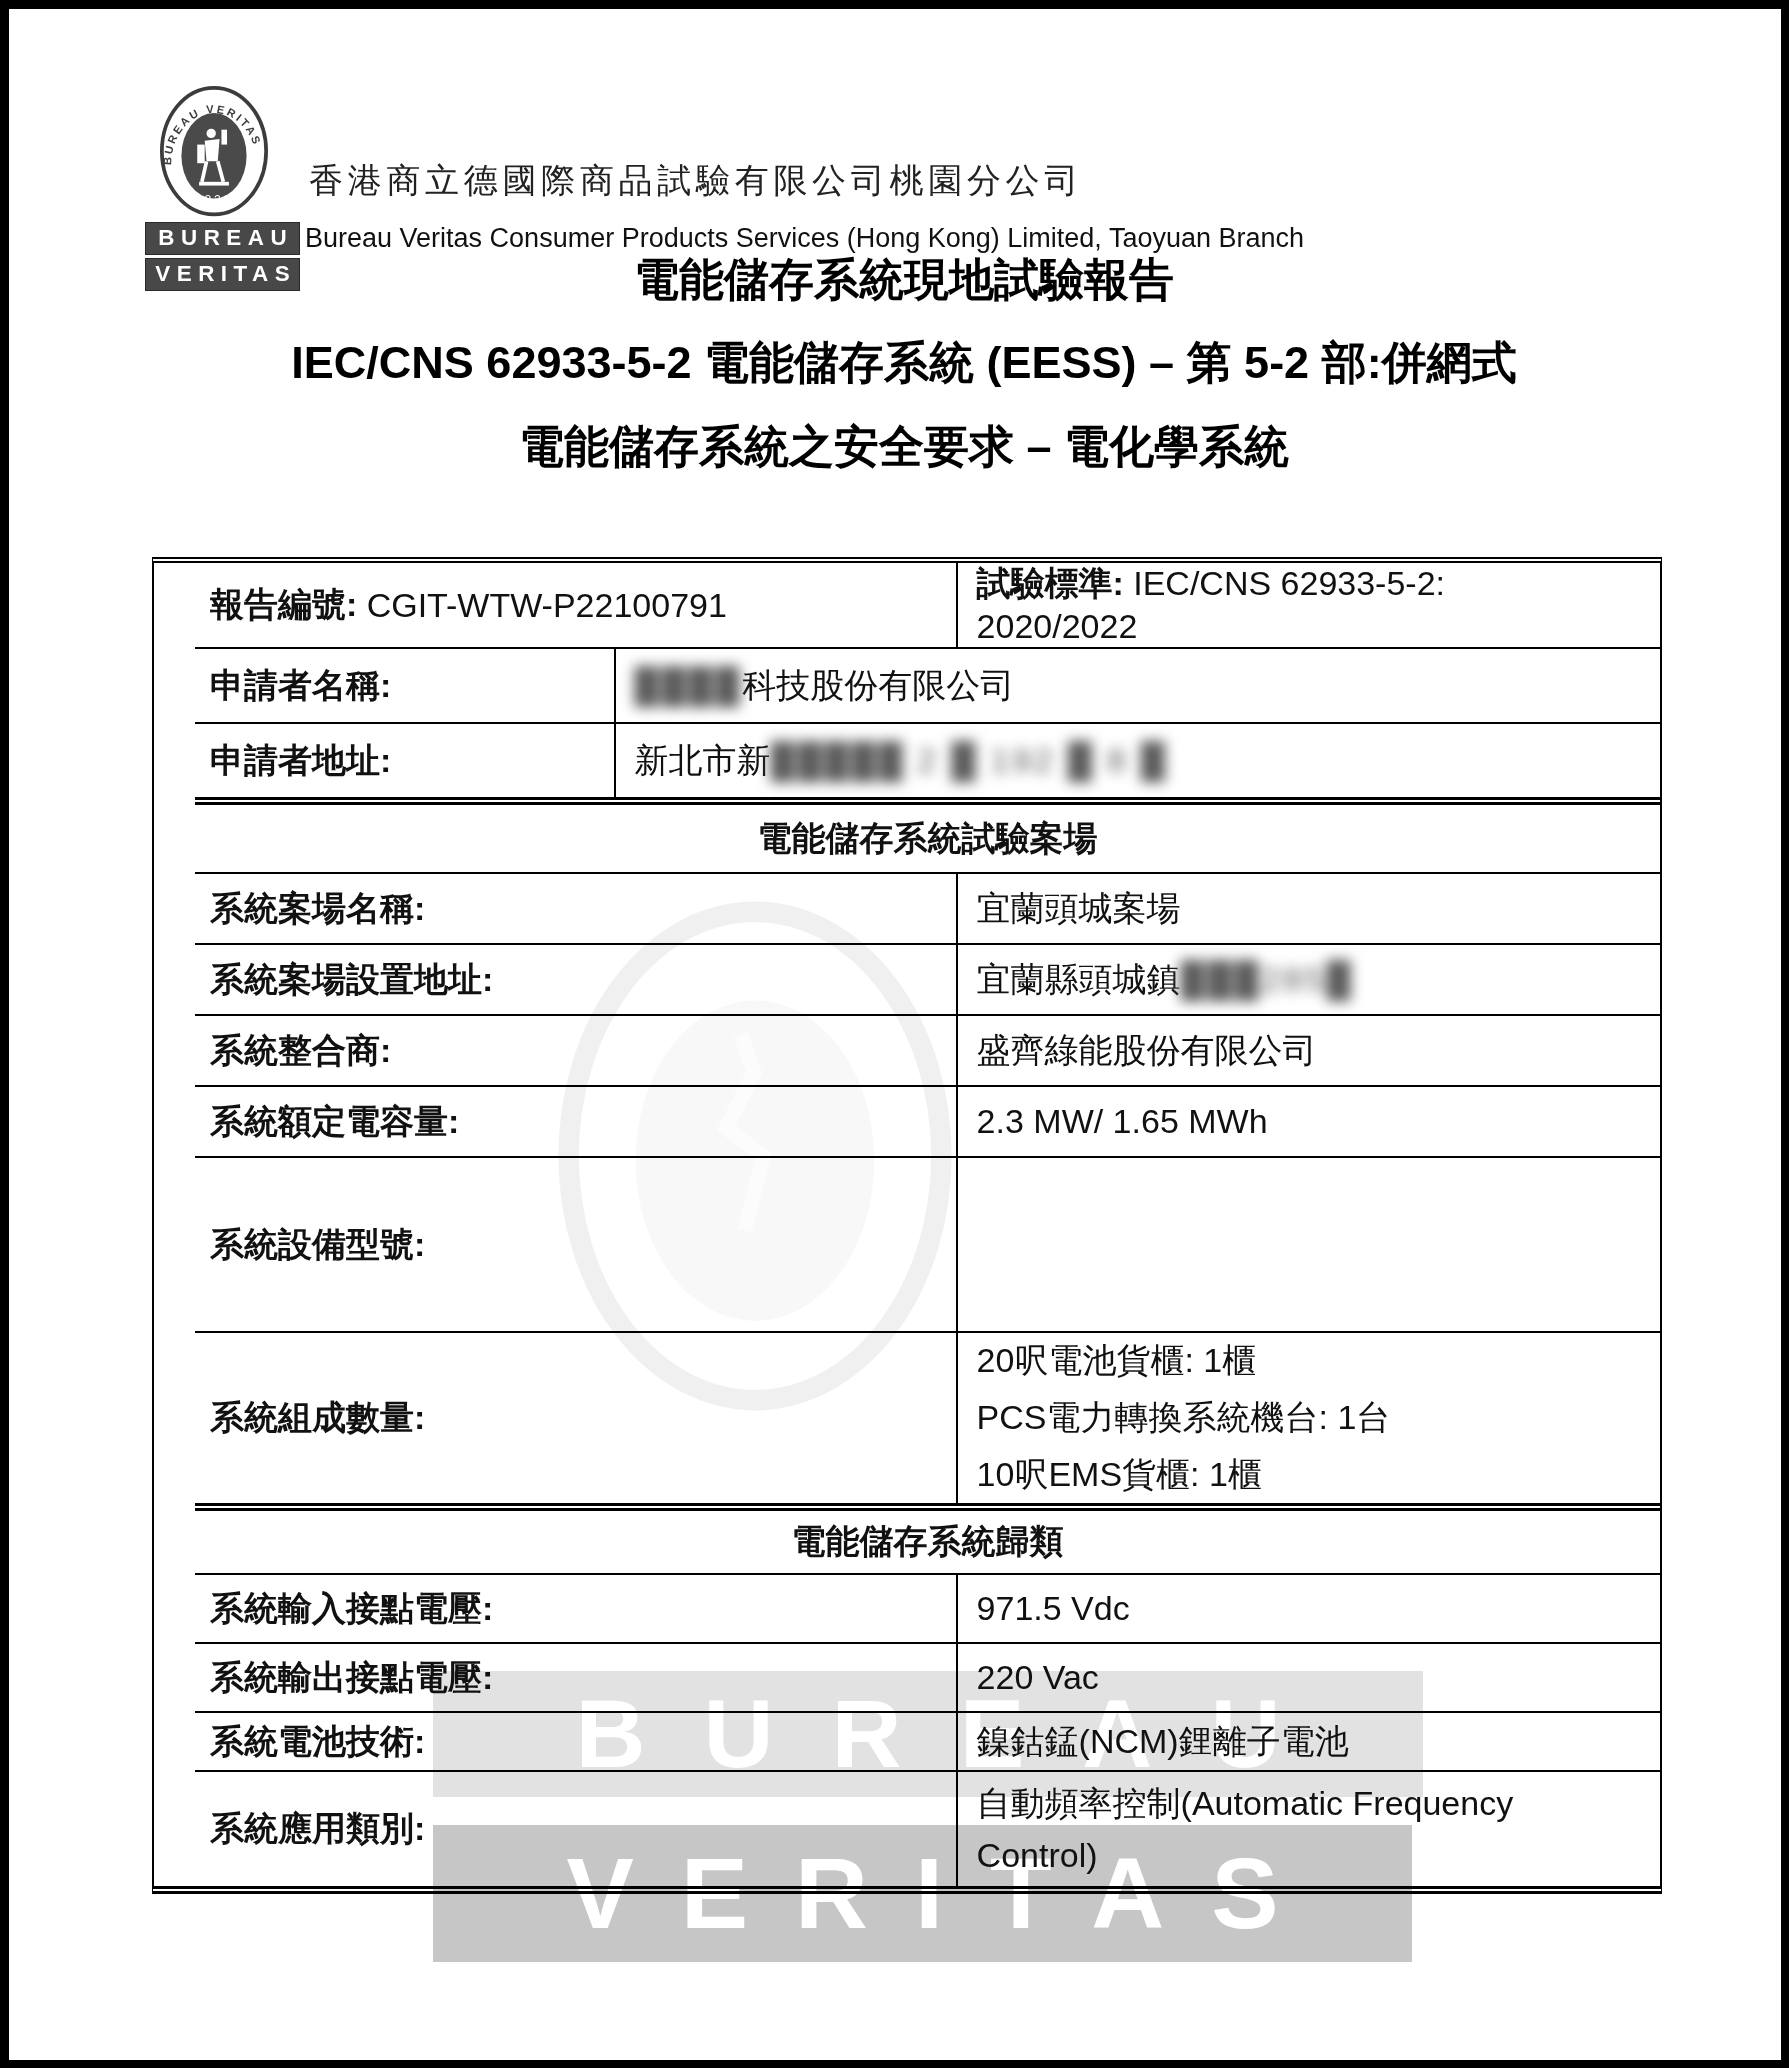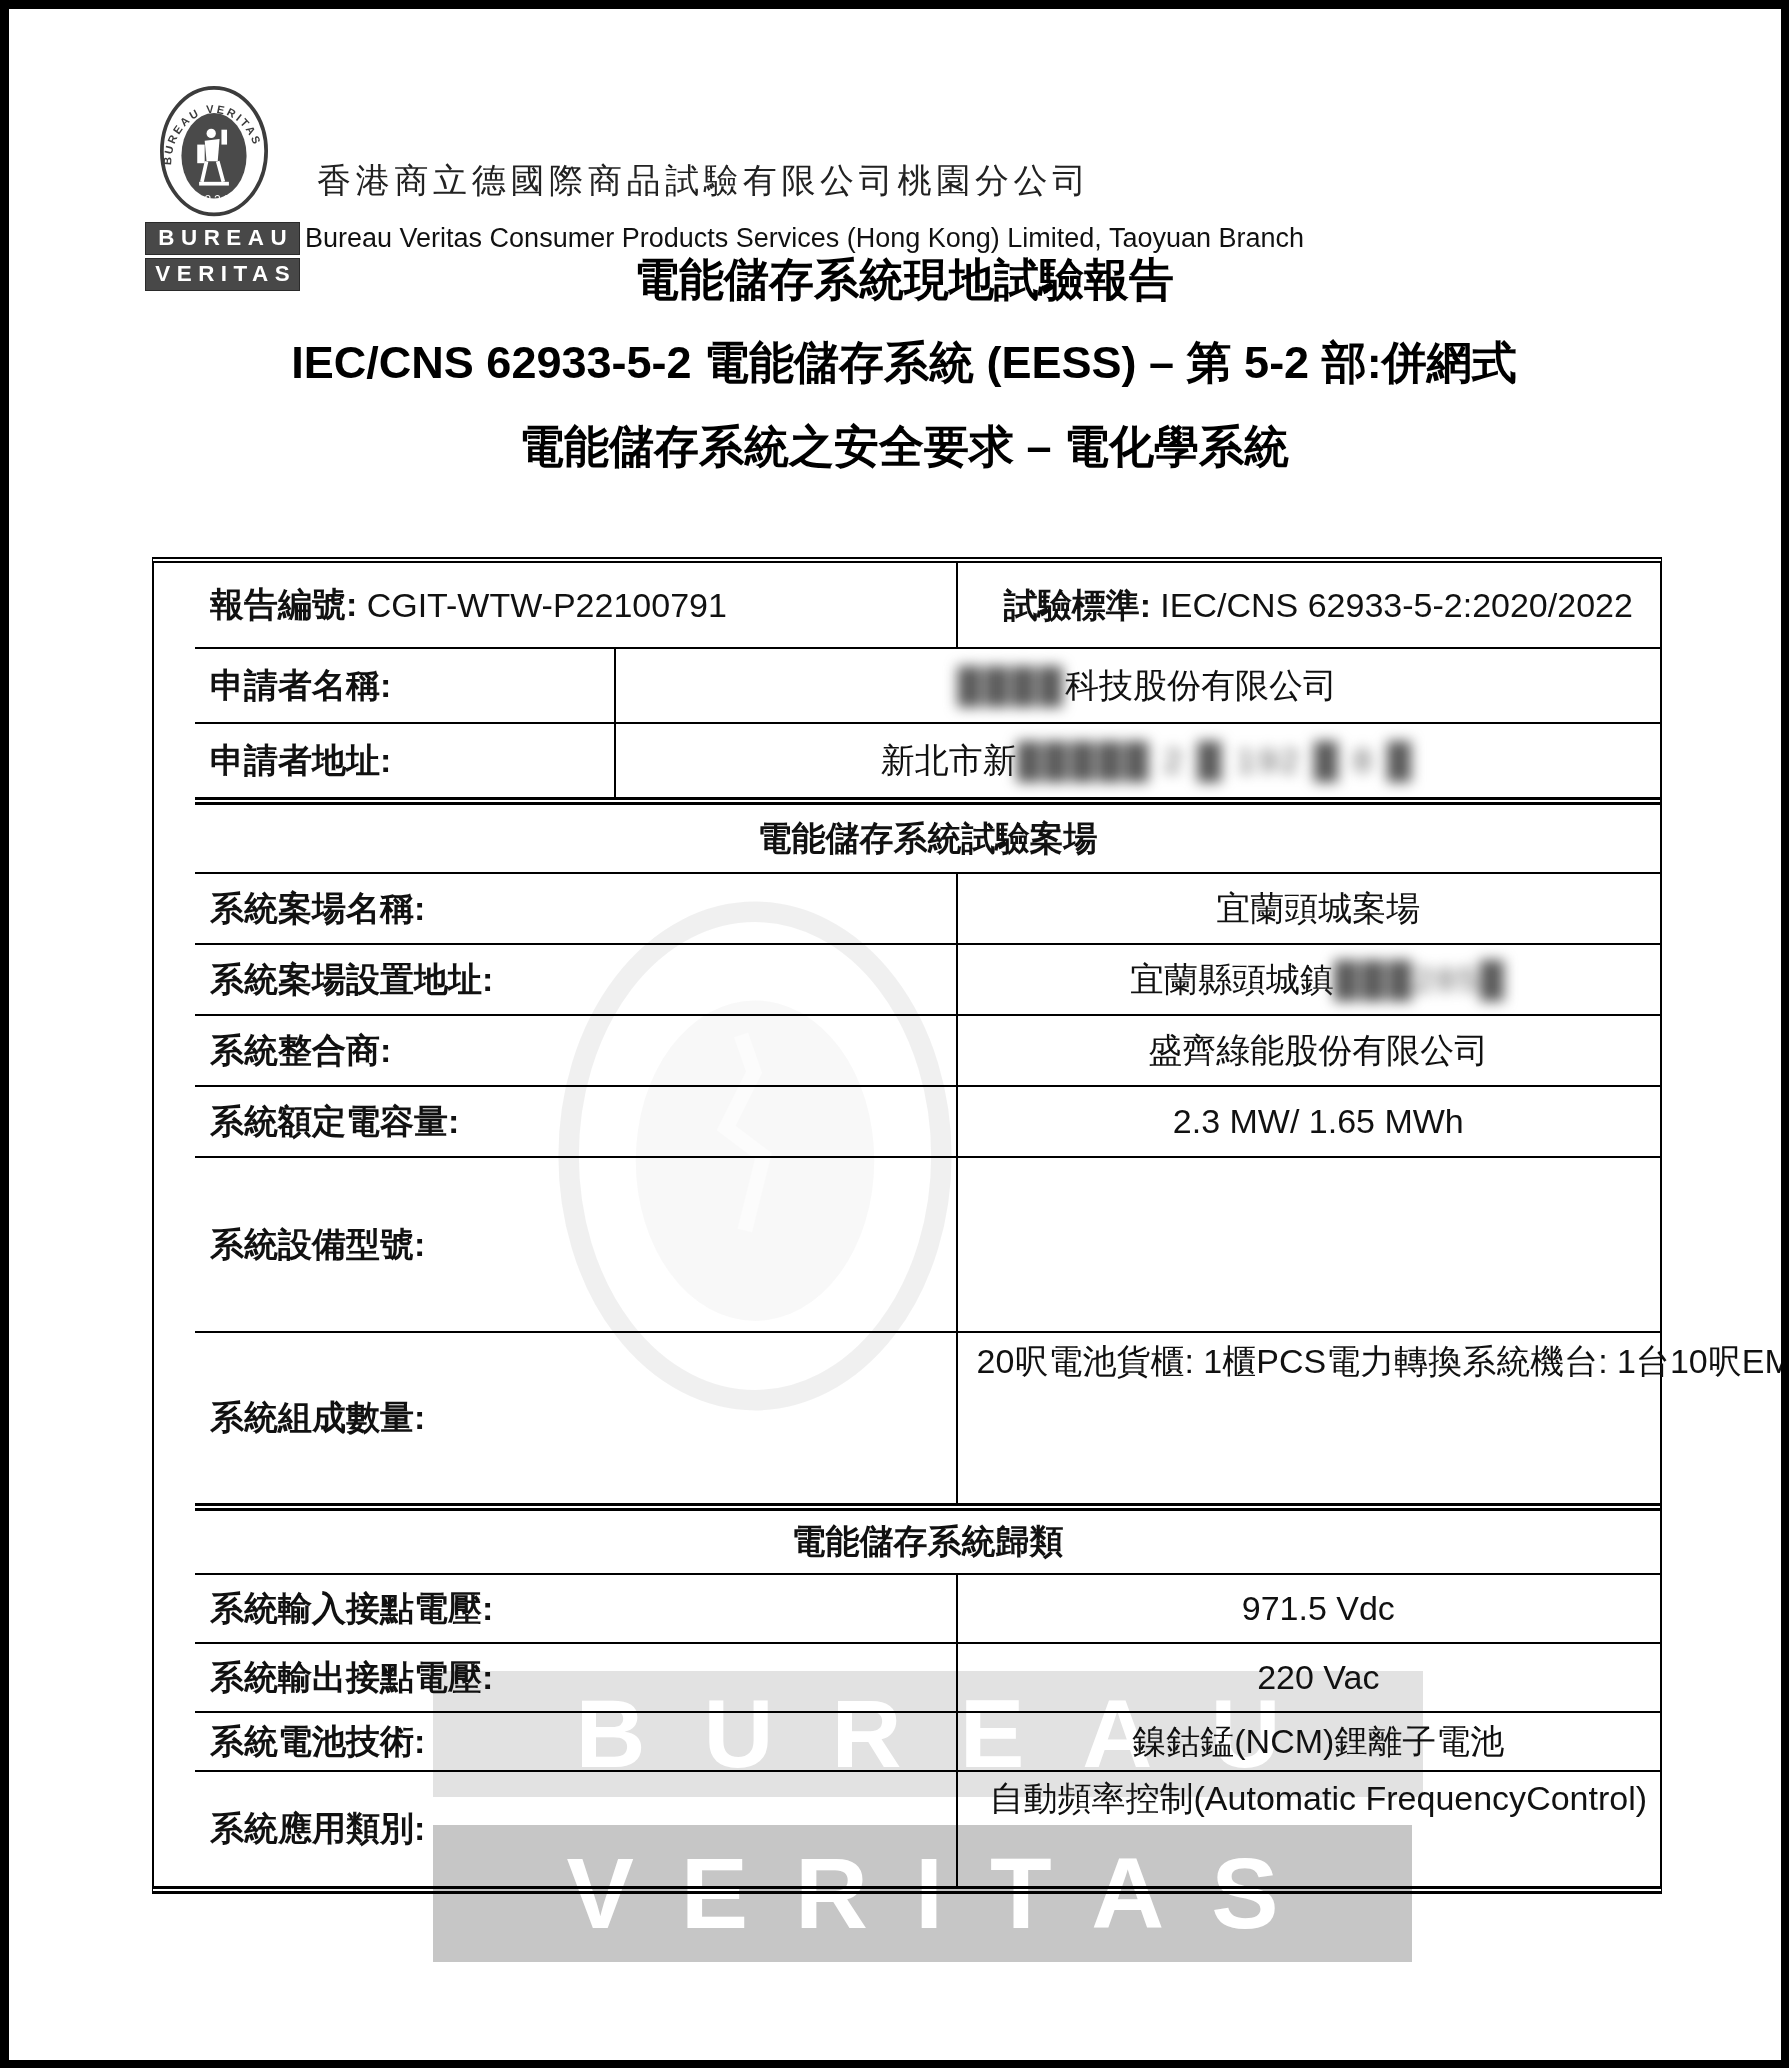--- a/index.html
+++ b/index.html
@@ -24,21 +24,21 @@
   .logo-emblem { position:absolute; left:149px; top:76px; }
   .logo-boxes { position:absolute; left:136px; top:213px; width:155px; }
   .logo-box {
     background:#484848; color:#fff; font-weight:bold; text-align:center;
     font-size:22.4px; letter-spacing:6.5px; padding:1.9px 0 2.8px 6.5px; margin-bottom:3.7px;
     border:0.9px solid #2a2a2a;
   }
   .company-zh {
     position:absolute; left:300px; top:149px;
     font-family:Liberation Sans, sans-serif;
-    font-size:34px; letter-spacing:4.7px; color:#222;margin-left:8px;
+    font-size:34px; letter-spacing:4.7px; color:#222;
   }
   .company-en { position:absolute; left:296px; top:214px; font-size:27px; color:#111; }
 
   
   .title { position:absolute; left:0; width:1790px; text-align:center; font-weight:bold; color:#000; }
   .title1 { top:241px; font-size:45px; }
   .title2 { top:324px; font-size:45px; }
   .title3 { top:408px; font-size:45px; }
 
   
@@ -51,21 +51,21 @@
   .row { display:flex; border-top:2.8px solid #000; box-sizing:border-box; }
   .row.first { border-top:none; }
   .row.dbl { border-top:8.4px double #000; }
   .row.sec { align-items:center; justify-content:center; font-weight:bold; font-size:34px; }
   .cell-l {
     display:flex; align-items:center; padding-left:15px;
     border-right:2.8px solid #000; box-sizing:border-box; font-weight:bold;
     flex-shrink:0;
   }
   .w-big { width:763px; } .w-small { width:421px; }
-  .cell-r { flex:1; display:flex; flex-direction:row; justify-content:center; padding-left:18.6px; box-sizing:border-box; }
+  .cell-r { flex:1; display:flex; flex-direction:column; justify-content:center; padding-left:18.6px; box-sizing:border-box; }
   .cell-r .inline { display:flex; align-items:center; flex-wrap:nowrap; white-space:nowrap; }
   .lbl { font-weight:bold; margin-right:9.3px; }
   .val { font-weight:normal; }
   .ml-line { height:58px; display:flex; align-items:center; white-space:nowrap; }
 
   .hr1{height:84px} .hr2{height:75px} .hr3{height:75px} .hsec1{height:75px}
   .hr4{height:71px} .hr5{height:71px} .hr6{height:71px} .hr7{height:71px}
   .hr8{height:175px} .hr9{height:172px} .hsec2{height:70px}
   .hr10{height:69px} .hr11{height:69px} .hr12{height:59px} .hr13{height:116px}
 

